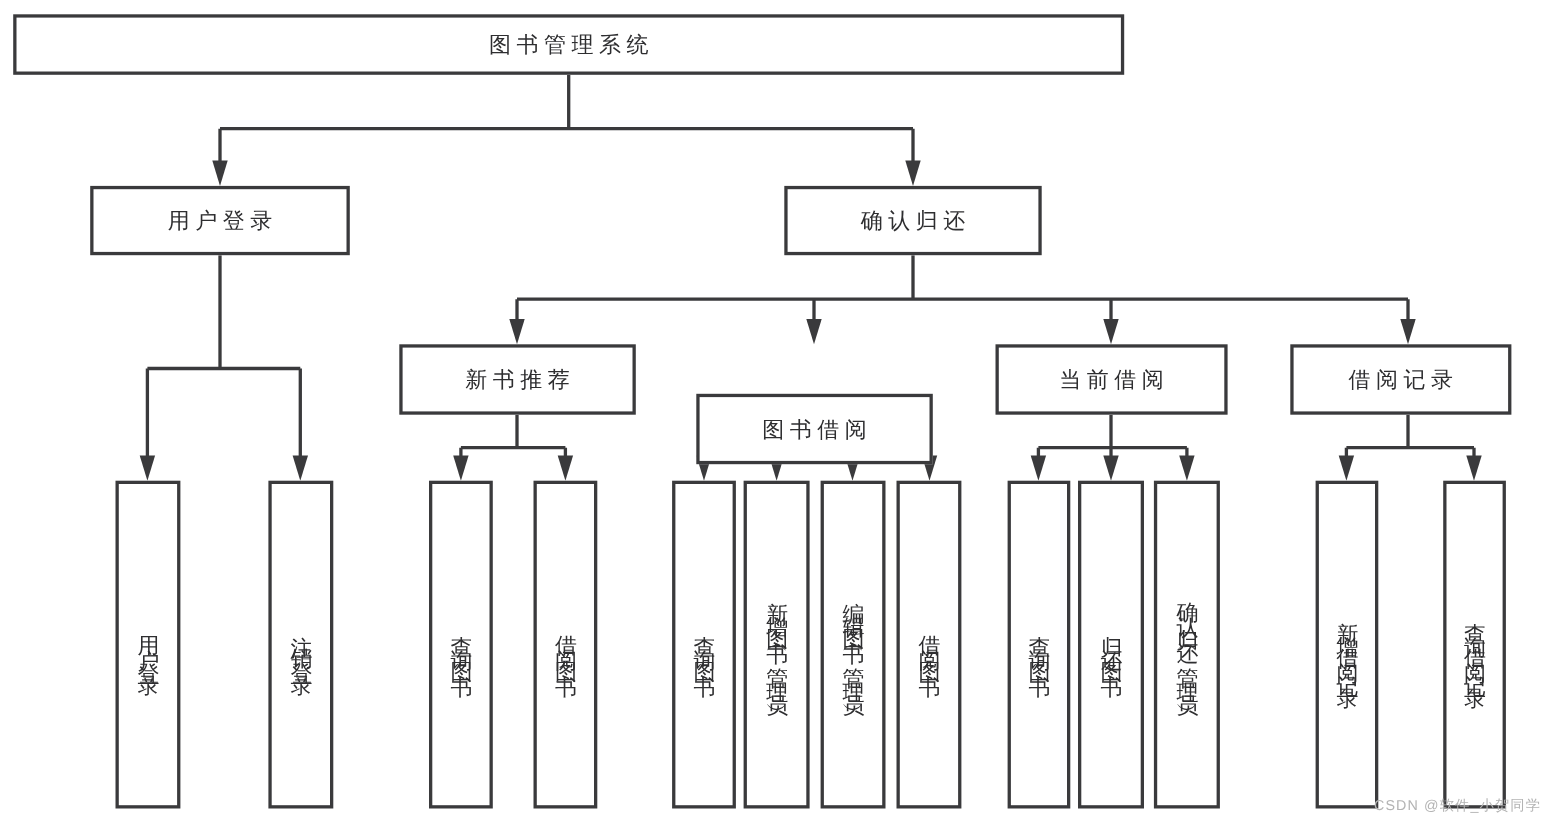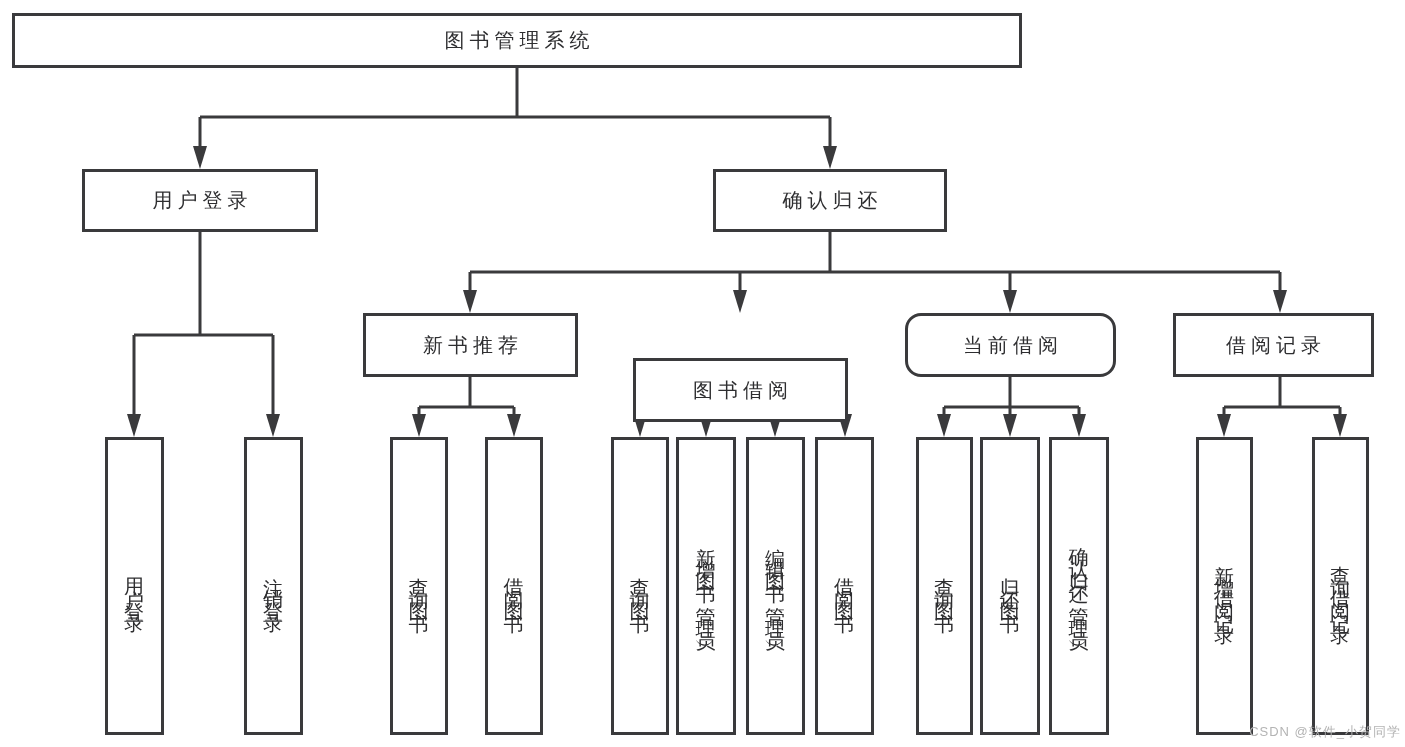--- a/index.html
+++ b/index.html
@@ -121,21 +121,21 @@
   <div class="node hnode" style="left:713px; top:169px; width:234px; height:63px;">
     <span>确认归还</span>
   </div>
 
   <div class="node hnode" style="left:363px; top:313px; width:215px; height:64px;">
     <span>新书推荐</span>
   </div>
   <div class="node hnode" style="left:633px; top:313px; width:215px; height:64px;margin-top:45px;">
     <span>图书借阅</span>
   </div>
-  <div class="node hnode" style="left:905px; top:313px; width:211px; height:64px;border-radius:16px;">
+  <div class="node hnode" style="left:905px; top:313px; width:211px; height:64px;">
     <span>当前借阅</span>
   </div>
   <div class="node hnode" style="left:1173px; top:313px; width:201px; height:64px;">
     <span>借阅记录</span>
   </div>
 
   <div class="node leaf" style="left:105px; top:437px; width:59px; height:298px;">
     <span class="v-label">用户登录</span>
   </div>
   <div class="node leaf" style="left:244px; top:437px; width:59px; height:298px;">

